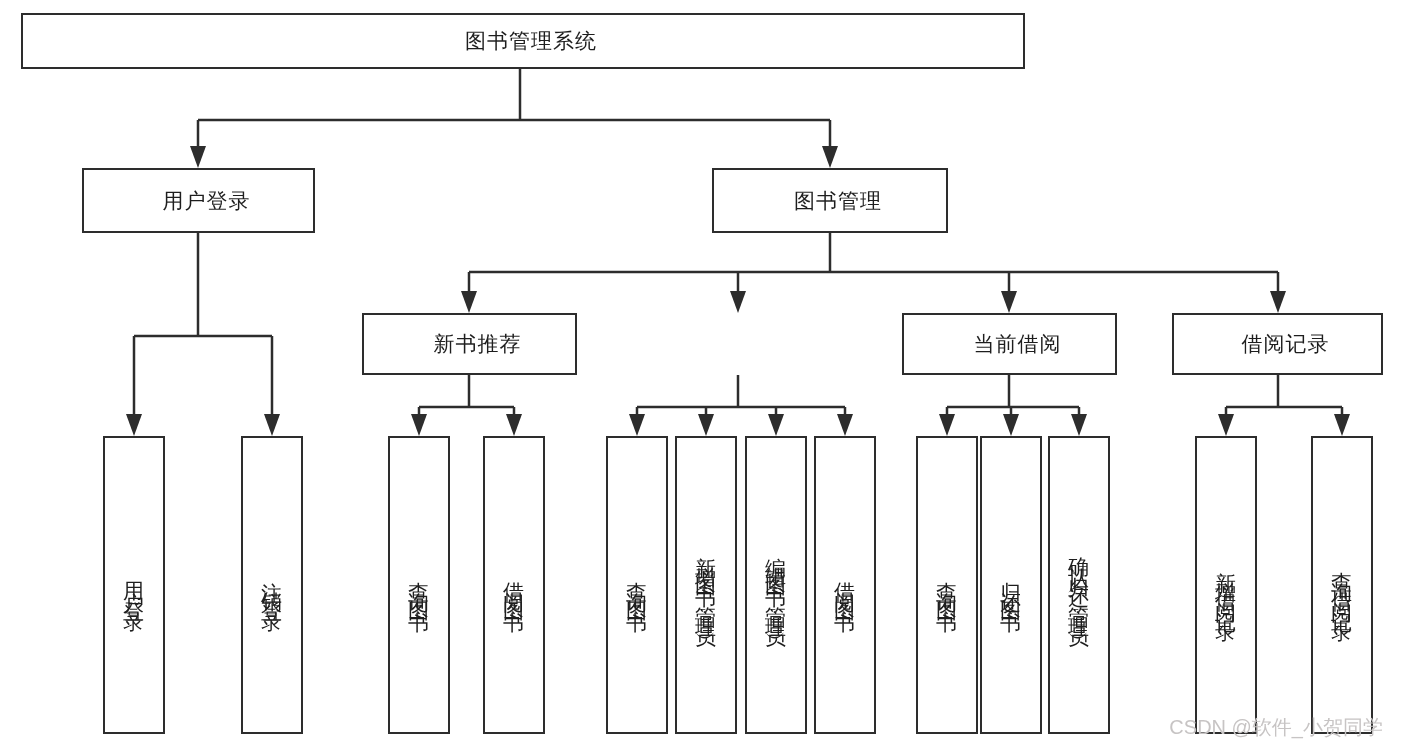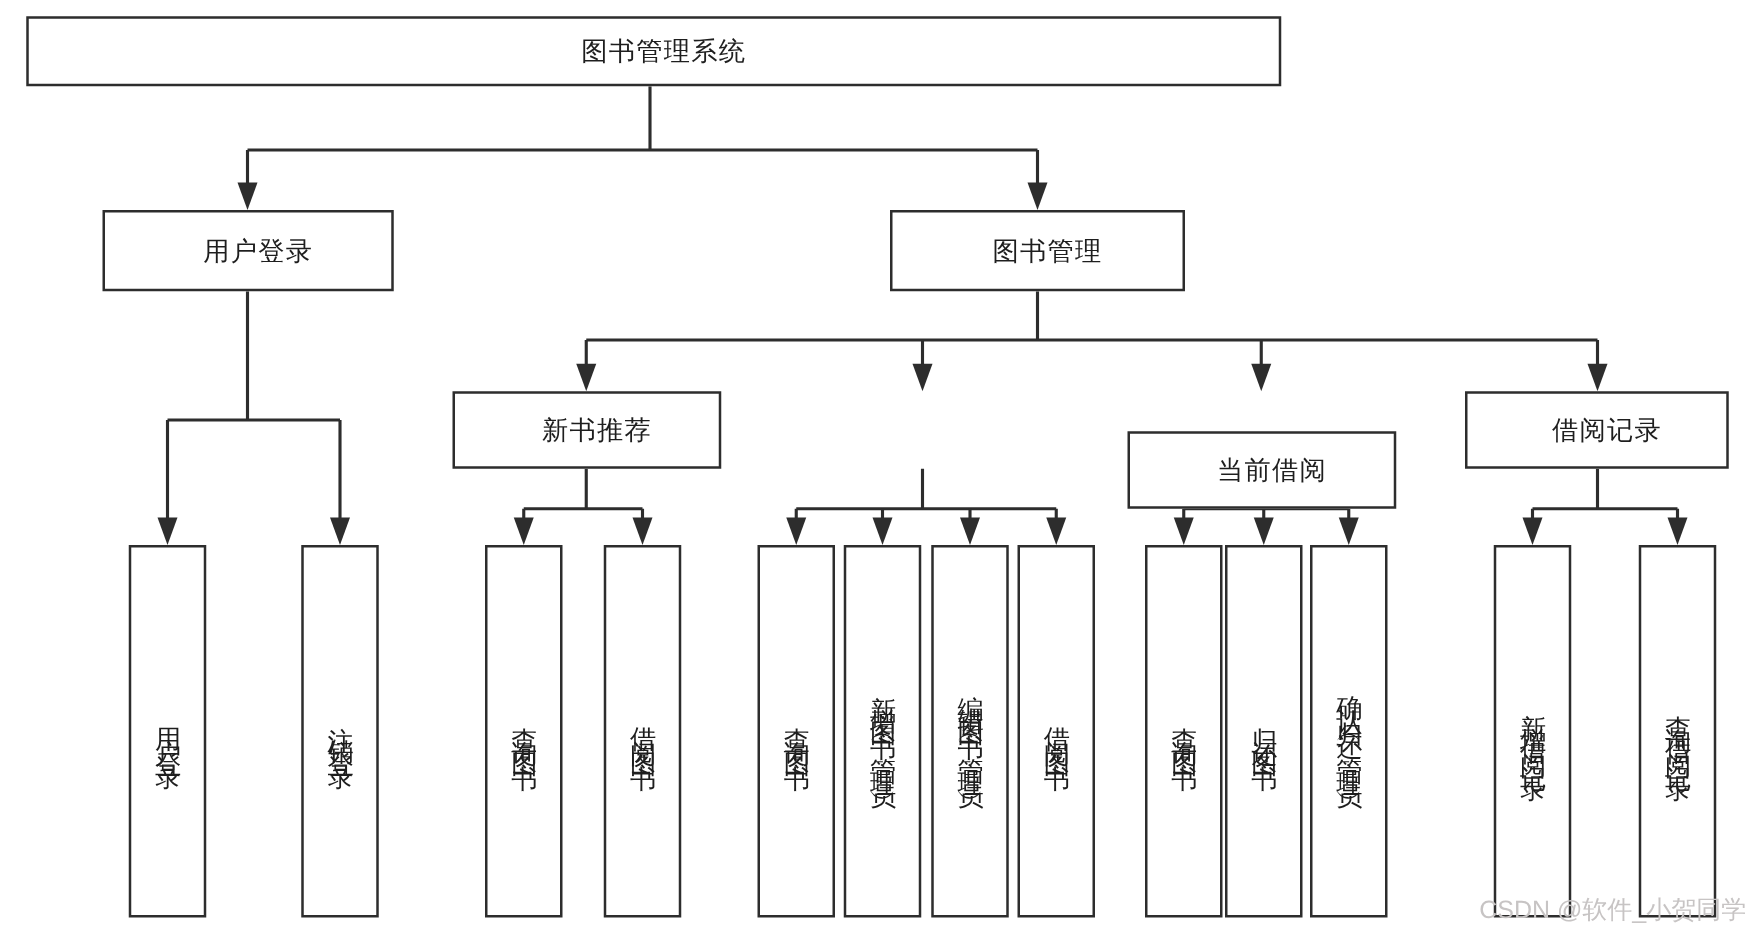--- a/index.html
+++ b/index.html
@@ -48,21 +48,21 @@
   .leaf .vlbl{
     writing-mode:vertical-rl;
     text-orientation:mixed;
     font-size:21px;
     letter-spacing:10px;
     color:#1e1e1e;
     line-height:1;
   }
   .watermark{
     position:absolute;
-    right:8px;
+    right:22px;
     bottom:6px;
     font-size:20px;
     color:#c7c4c4;
     z-index:2;
     white-space:nowrap;
   }
 </style>
 </head>
 <body>
 
@@ -139,21 +139,21 @@
   <div class="node" style="left:82px;top:168px;width:233px;height:65px;">
     <span class="lbl">用户登录</span>
   </div>
   <div class="node" style="left:362px;top:313px;width:215px;height:62px;">
     <span class="lbl">新书推荐</span>
   </div>
 
   <div class="node" style="left:712px;top:168px;width:236px;height:65px;">
     <span class="lbl">图书管理</span>
   </div>
-  <div class="node" style="left:902px;top:313px;width:215px;height:62px;margin-top:32px;">
+  <div class="node" style="left:902px;top:313px;width:215px;height:62px;">
     <span class="lbl">当前借阅</span>
   </div>
   <div class="node" style="left:1172px;top:313px;width:211px;height:62px;text-align:center;">
     <span class="lbl">借阅记录</span>
   </div>
 
   <div class="leaf" style="left:103px;">
     <span class="vlbl">用户登录</span>
   </div>
   <div class="leaf" style="left:241px;">

